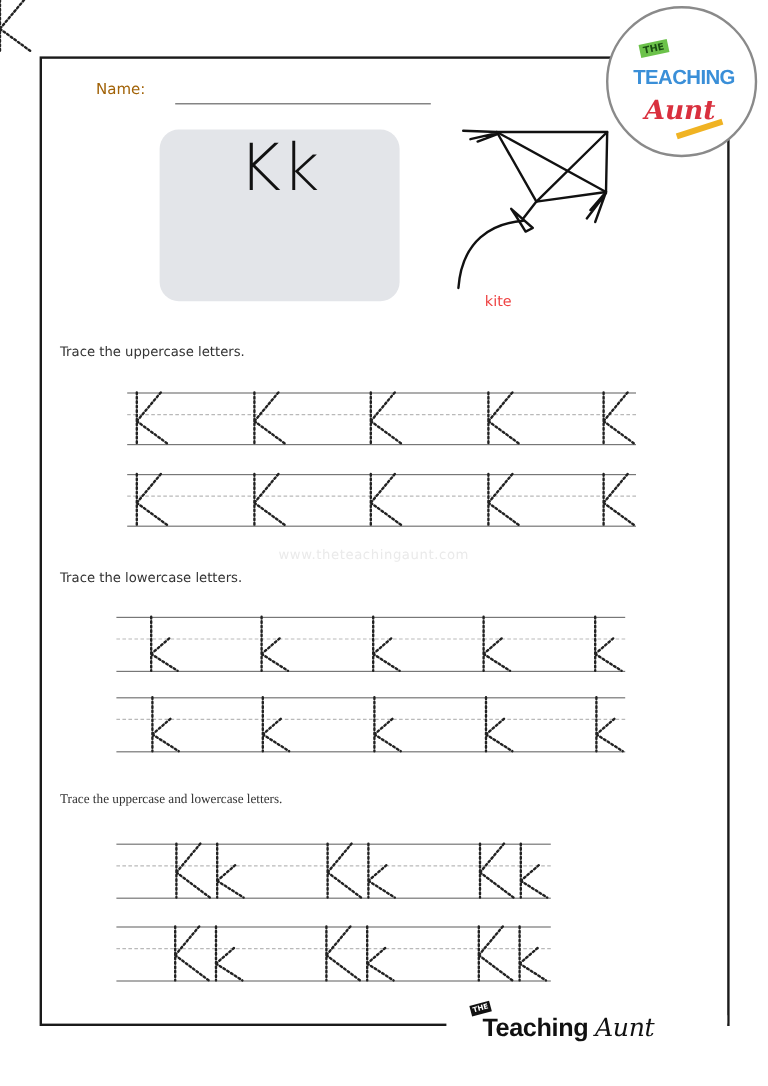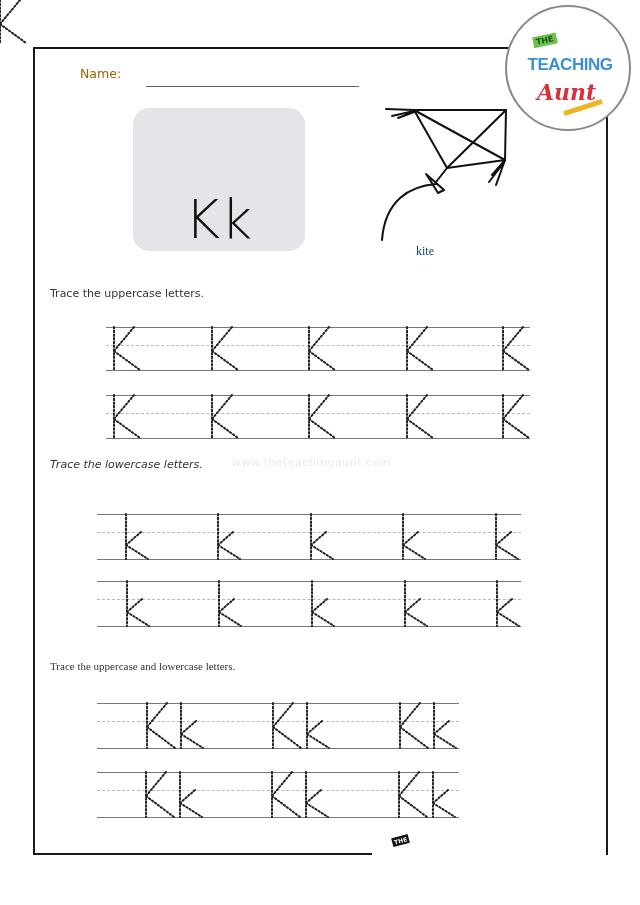--- a/index.html
+++ b/index.html
@@ -1,23 +1,23 @@
 <!DOCTYPE html>
 <html><head>
 <meta charset="utf-8">
 <style>
   html,body{margin:0;padding:0;background:#fff;}
   body{width:640px;height:905px;position:relative;overflow:hidden;font-family:"DejaVu Sans",sans-serif;color:#222;}
   .frame{position:absolute;left:33px;top:47px;width:575px;height:808px;border:2px solid #1a1a1a;box-sizing:border-box;}
   .abs{position:absolute;}
   .name-label{left:80px;top:66px;font-size:12.5px;color:#a16207;}
   .name-line{left:146px;top:86px;width:213px;height:1px;background:#666;}
-  .letter-card{left:133px;top:108px;width:172px;height:143px;background:#e3e5e9;border-radius:16px;display:flex;align-items:flex-end;justify-content:center;}
+  .letter-card{left:133px;top:108px;width:200px;height:143px;background:#e3e5e9;border-radius:16px;display:flex;align-items:flex-start;justify-content:center;}
   .letter-card span{font-size:54px;color:#111;font-family:"DejaVu Sans",sans-serif;letter-spacing:1px;font-weight:300;}
-  .kite-label{left:416px;top:244px;font-size:12px;color:#0c4a6e;font-family:Liberation Serif, serif;}
+  .kite-label{left:404px;top:244px;font-size:12px;color:#ef4444;}
   .instr{font-size:11px;color:#333;left:50px;}
   .row{position:absolute;}
   .row .top,.row .bot{position:absolute;left:0;right:0;height:1px;background:#777;}
   .row .mid{position:absolute;left:0;right:0;height:0;border-top:1px dashed #b9b9b9;}
   .watermark{left:232px;top:456px;font-size:11px;color:#eaeaea;letter-spacing:.5px;}
   .logo{left:505px;top:5px;width:126px;height:126px;border-radius:50%;background:#fff;border:2px solid #8a8a8a;box-sizing:border-box;overflow:hidden;}
   .logo .the{position:absolute;left:26px;top:28px;background:#6cc24a;color:#1a4d12;font-size:8px;font-weight:bold;padding:1px 3px;transform:rotate(-12deg);}
   .logo .teaching{position:absolute;left:10px;top:48px;width:106px;text-align:center;font-size:17px;font-weight:bold;color:#3a8fd8;letter-spacing:-.5px;font-family:"Liberation Sans",sans-serif;}
   .logo .aunt{position:absolute;left:30px;top:72px;font-size:22px;font-style:italic;font-weight:bold;color:#d9303e;font-family:"DejaVu Serif",serif;}
   .logo .pencil{position:absolute;left:56px;top:98px;width:40px;height:5px;background:#f0b323;transform:rotate(-18deg);}
@@ -66,21 +66,21 @@
   <div class="top" style="top:0"></div>
     <div class="mid" style="top:18px"></div>
     <div class="bot" style="top:43px"></div>
 </div>
 <div class="row" style="left:106px;top:395px;width:424px;height:44px;">
   <div class="top" style="top:0"></div>
     <div class="mid" style="top:18px"></div>
     <div class="bot" style="top:43px"></div>
 </div>
 
-<div class="abs instr" style="top:458px;font-style:italic;">Trace the lowercase letters.</div>
+<div class="abs instr" style="top:475px;">Trace the lowercase letters.</div>
 <div class="row" style="left:97px;top:514px;width:424px;height:46px;">
   <div class="top" style="top:0"></div>
     <div class="mid" style="top:18px"></div>
     <div class="bot" style="top:45px"></div>
 </div>
 <div class="row" style="left:97px;top:581px;width:424px;height:46px;">
   <div class="top" style="top:0"></div>
     <div class="mid" style="top:18px"></div>
     <div class="bot" style="top:45px"></div>
 </div>
@@ -134,13 +134,14 @@
       <use href="#KK" x="2400" y="2703"></use>
     <use href="#KK" x="2146" y="2772"></use>
       <use href="#KK" x="2272" y="2772"></use>
       <use href="#KK" x="2399" y="2772"></use>
   </g>
 </svg>
 
 <div class="abs footer">
   <div class="gap"></div>
   <div class="the">THE</div>
+  <div class="brand"><span>Teaching </span><i>Aunt</i></div>
 </div>
 
 </body></html>

